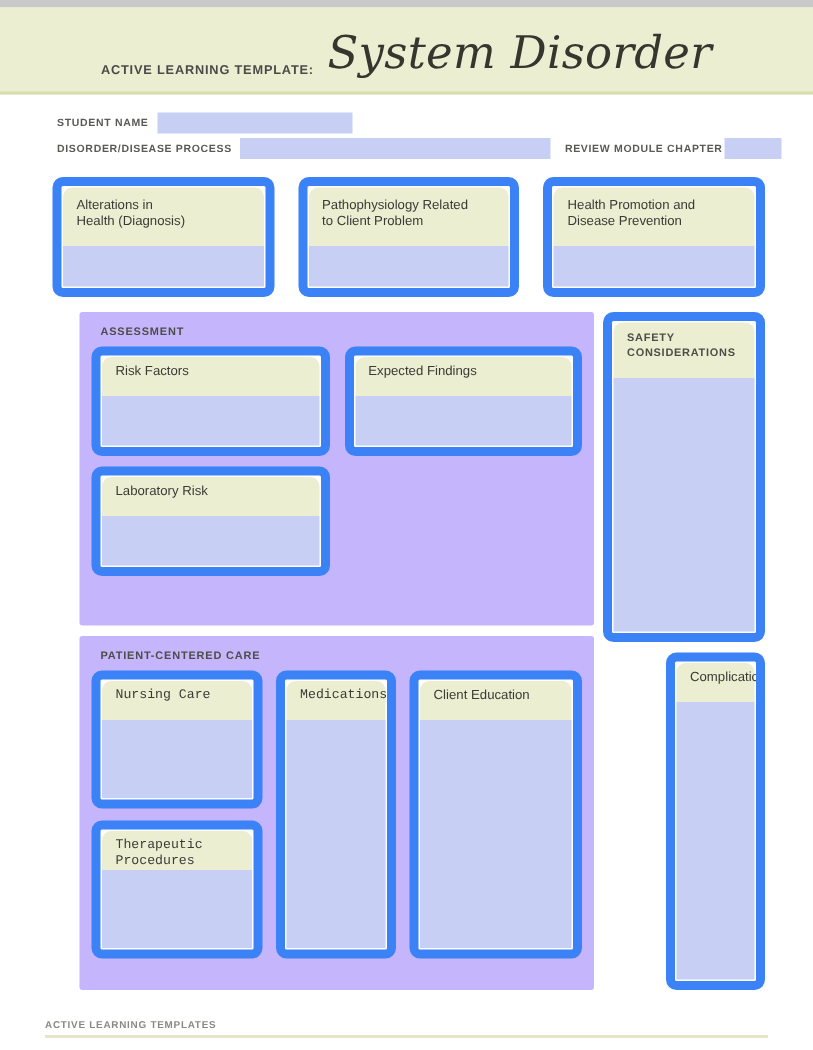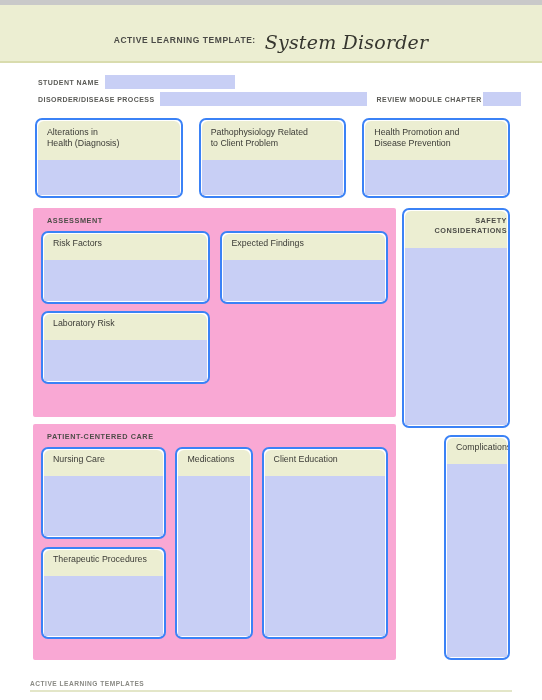--- a/index.html
+++ b/index.html
@@ -27,37 +27,37 @@
   .header-band {
     background: #eceed2;
     border-bottom: 2px solid #d9dcae;
     height: 56px;
     position: relative;
   }
   .header-inner {
     position: absolute;
     left: 0; right: 0; bottom: 8px;
     display: flex;
-    align-items: center;
+    align-items: flex-end;
     justify-content: center;
   }
   .alt-label {
     font-size: 8.5px;
     letter-spacing: 0.55px;
     font-weight: 700;
     color: #4b4b47;
     text-transform: uppercase;
     margin-right: 9px;
     position: relative;
     top: -2px;
   }
   .alt-title {
     font-family: "DejaVu Serif", "Liberation Serif", serif;
     font-style: italic;
-    font-size: 19px;
+    font-size: 30px;
     color: #36362f;
     letter-spacing: 0.2px;
   }
 
   
   .meta {
     padding: 12px 0 0 38px;
   }
   .meta-row {
     display: flex;
@@ -81,21 +81,21 @@
   .fill-student { width: 130px; margin-left: 6px; }
   .fill-disorder { width: 207px; margin-left: 5px; }
   .fill-chapter { width: 38px; margin-left: 1px; }
   .meta-label-right {
     margin-left: 10px;
   }
 
   
   .card {
     background: #ffffff;
-    border: 2px solid #3b82f6;
+    border: 6px solid #3b82f6;
     border-radius: 7px;
     box-sizing: border-box;
     overflow: hidden;
     display: flex;
     flex-direction: column;
     padding: 1px;
   }
   .card-head {
     background: #eceed2;
     padding: 6px 0 5px 9px;
@@ -149,24 +149,25 @@
   }
   .col-right {
     width: 108px;
     display: flex;
     flex-direction: column;
     gap: 7px;
   }
 
   
   .panel {
-    background: #f9a8d4;
+    background: #c4b5fd;
     border-radius: 2px;
     padding: 8px;
     box-sizing: border-box;
+    margin-left: 20px;
   }
   .panel-title {
     font-size: 7.3px;
     font-weight: 700;
     letter-spacing: 0.55px;
     text-transform: uppercase;
     color: #4d4d48;
     margin: 0 0 6px 6px;
   }
 
@@ -181,22 +182,22 @@
   }
   .assess-grid .card-head { height: 17px; padding-top: 4px; }
 
   
   .panel-pcc { height: 251px; }
   .pcc-grid {
     display: flex;
     gap: 9px;
     height: 192px;
   }
-  .pcc-col-a { width: 130px; display: flex; flex-direction: column; gap: 8px; }
-  .pcc-col-b { width: 80px; display: flex; }
+  .pcc-col-a { width: 130px; display: flex; flex-direction: column; gap: 8px; font-family: Liberation Mono, monospace; }
+  .pcc-col-b { width: 80px; display: flex; font-family: Liberation Mono, monospace; }
   .pcc-col-c { width: 131px; display: flex; flex-direction: column; gap: 8px; }
   .pcc-col-a .card { flex: 1 1 0; }
   .pcc-col-b .card { flex: 1 1 auto; width: 100%; }
   .pcc-col-c .card { flex: 1 1 0; }
   .pcc-grid .card-head { height: 17px; padding-top: 4px; }
 
   
   .card-safety { height: 222px; }
   .card-safety .card-head { height: 27px; padding-top: 5px; line-height: 10px; }
   .card-complications { height: 228px; margin-left: 42px; }
@@ -313,21 +314,21 @@
             <div class="card-body"></div>
           </div>
         </div>
       </div>
     </div>
 
   </div>
 
   <div class="col-right">
     <div class="card card-safety">
-      <div class="card-head small-caps" style="white-space:pre-line;text-align:right;">SAFETY
+      <div class="card-head small-caps" style="white-space:pre-line;">SAFETY
 CONSIDERATIONS</div>
       <div class="card-body"></div>
     </div>
     <div class="card card-complications">
       <div class="card-head">Complications</div>
       <div class="card-body"></div>
     </div>
   </div>
 
 </div>

